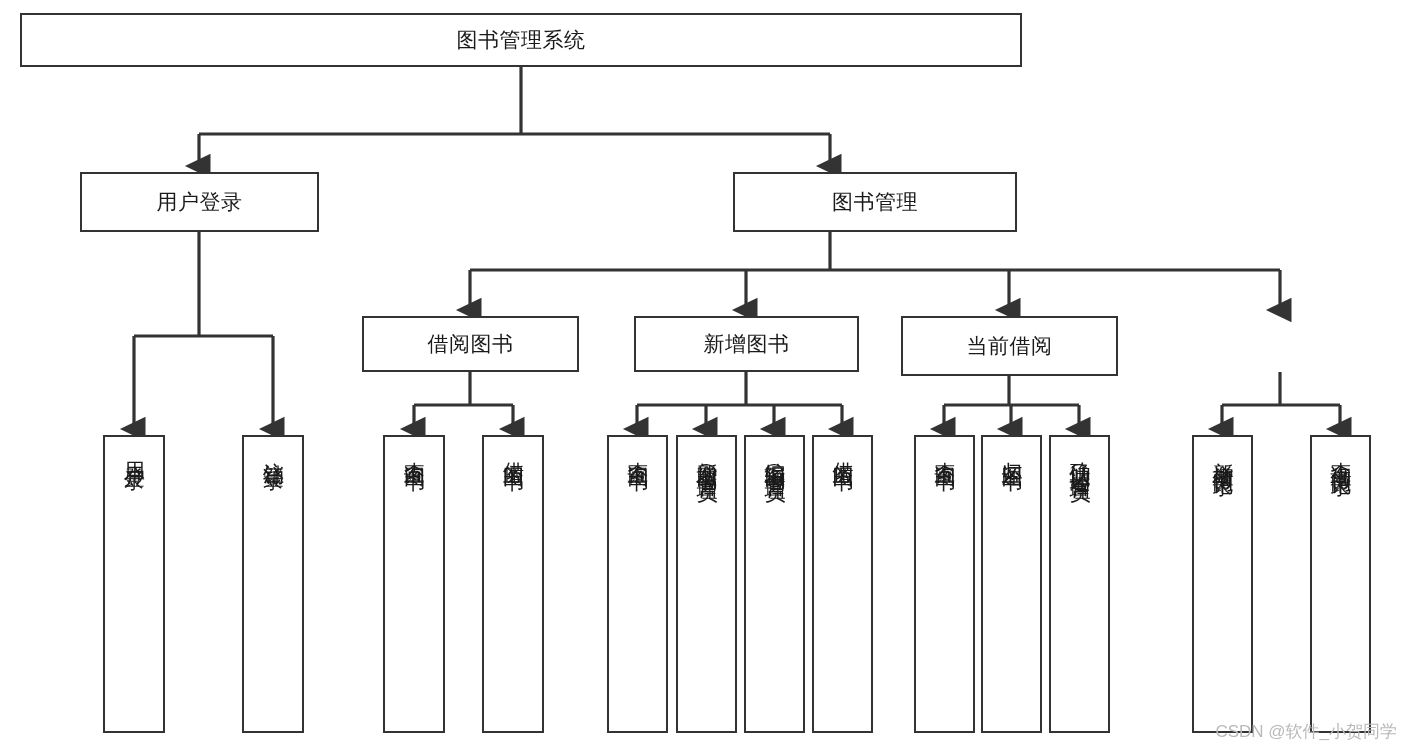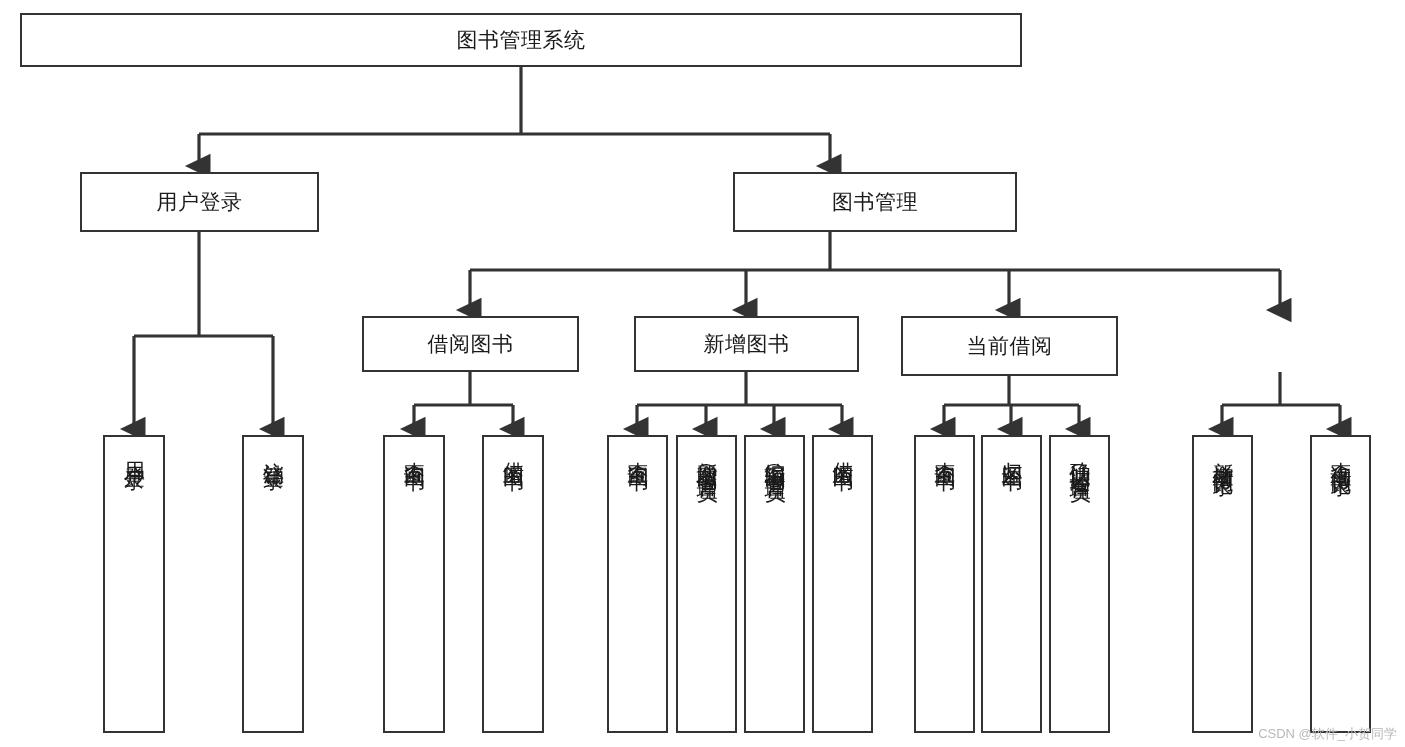--- a/index.html
+++ b/index.html
@@ -53,21 +53,21 @@
   .node-box.vertical .node-label {
     writing-mode: vertical-rl;
     text-orientation: upright;
     font-size: 21px;
     letter-spacing: 3px;
   }
   .watermark {
     position: absolute;
     right: 8px;
     bottom: 4px;
-    font-size: 13px;
+    font-size: 17px;
     color: #b9b9b9;
     font-family: "Liberation Sans", "DejaVu Sans", sans-serif;
     white-space: nowrap;
     user-select: none;
   }
 </style>
 </head>
 <body>
 
 <div id="diagram-root">

